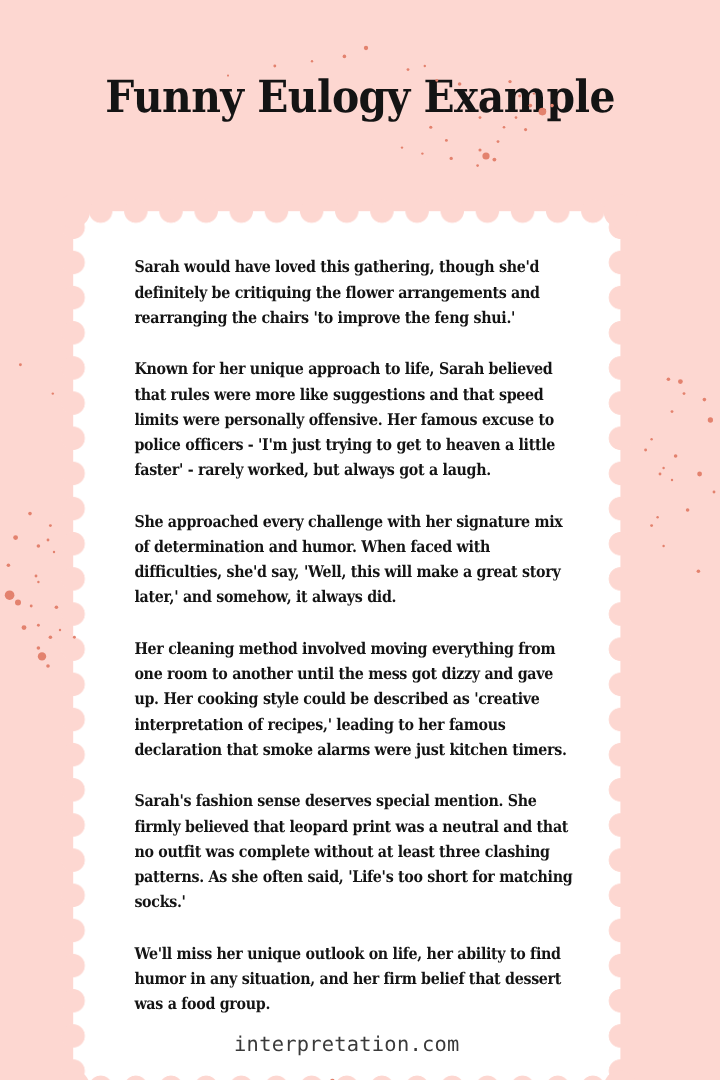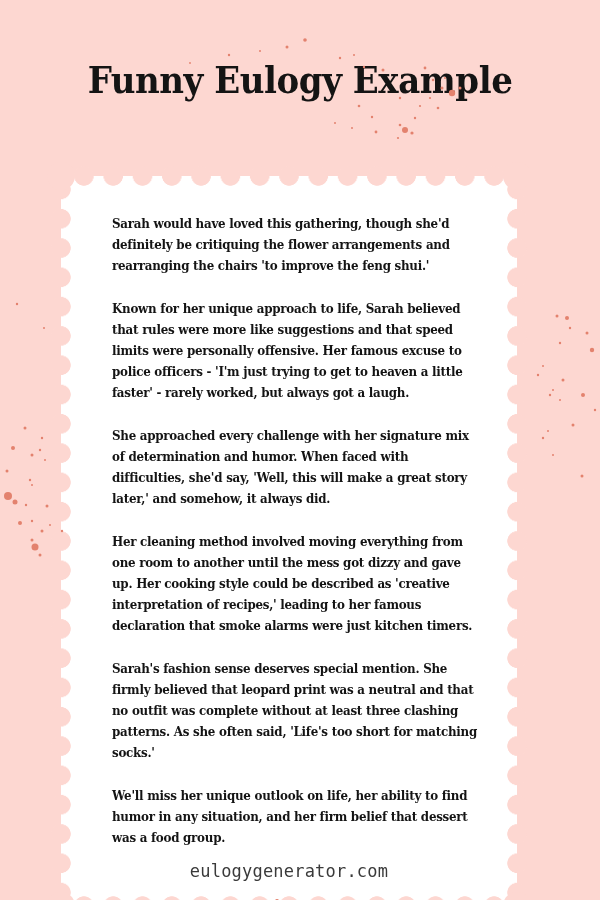--- a/index.html
+++ b/index.html
@@ -122,21 +122,21 @@
 
     <div class="eulogy-text">
       <p>Sarah would have loved this gathering, though she'd definitely be critiquing the flower arrangements and rearranging the chairs 'to improve the feng shui.'</p>
       <p>Known for her unique approach to life, Sarah believed that rules were more like suggestions and that speed limits were personally offensive. Her famous excuse to police officers - 'I'm just trying to get to heaven a little faster' - rarely worked, but always got a laugh.</p>
       <p>She approached every challenge with her signature mix of determination and humor. When faced with difficulties, she'd say, 'Well, this will make a great story later,' and somehow, it always did.</p>
       <p>Her cleaning method involved moving everything from one room to another until the mess got dizzy and gave up. Her cooking style could be described as 'creative interpretation of recipes,' leading to her famous declaration that smoke alarms were just kitchen timers.</p>
       <p>Sarah's fashion sense deserves special mention. She firmly believed that leopard print was a neutral and that no outfit was complete without at least three clashing patterns. As she often said, 'Life's too short for matching socks.'</p>
       <p>We'll miss her unique outlook on life, her ability to find humor in any situation, and her firm belief that dessert was a food group.</p>
     </div>
 
-    <div class="footer-url">eulogygenerator.com</div>
+    <div class="footer-url">interpretation.com</div>
   </div>
 
   <svg class="splatter" width="600" height="900" viewBox="0 0 600 900">
 
     <circle cx="229" cy="22" r="1.2"></circle>
       <circle cx="260" cy="18" r="1"></circle>
     <circle cx="287" cy="14" r="1.5"></circle>
       <circle cx="305" cy="7" r="1.8"></circle>
     <circle cx="340" cy="25" r="1.2"></circle>
       <circle cx="354" cy="22" r="1"></circle>

